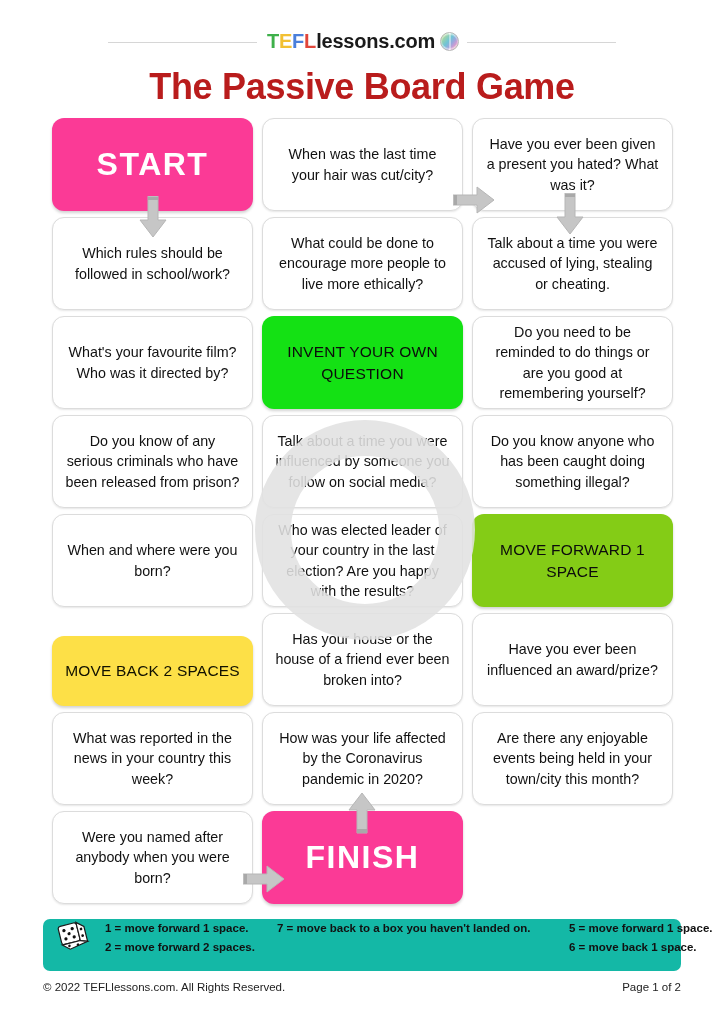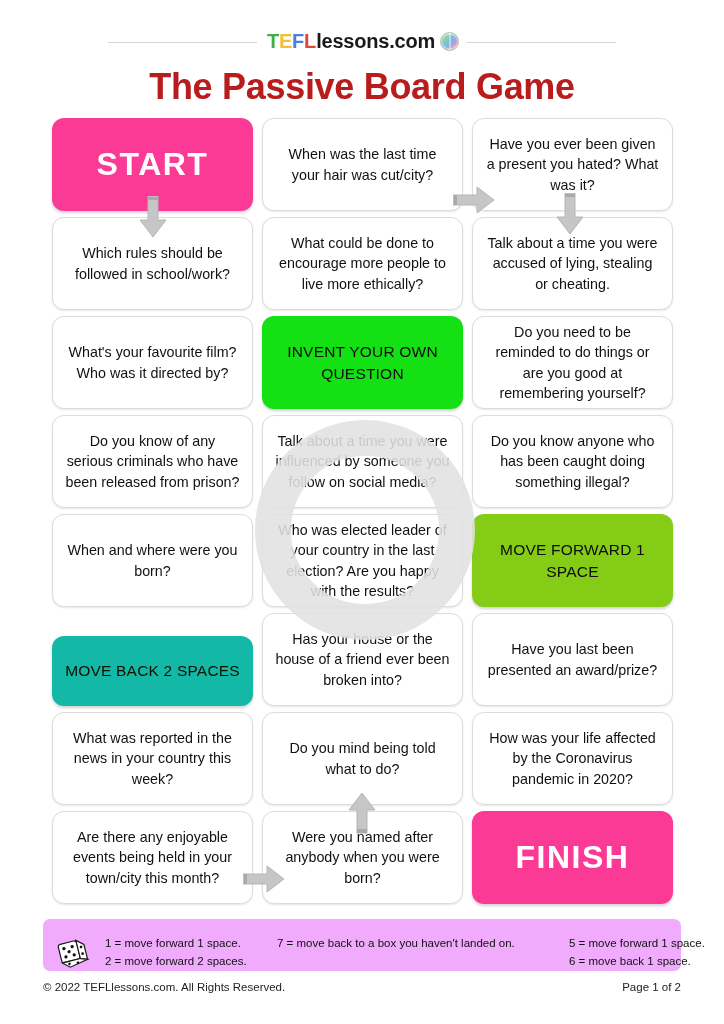--- a/index.html
+++ b/index.html
@@ -113,21 +113,21 @@
   }
   .cell.start, .cell.finish {
     background: #fb3a96;
     color: #ffffff;
     font-size: 32px;
     font-weight: bold;
     letter-spacing: 1.5px;
   }
   .cell.invent { background: #14e114; color: #0c0c0c; }
   .cell.fwd    { background: #84cc16; color: #0c0c0c; }
-  .cell.back   { background: #14b8a6; color: #111100; margin-top: 24px; }
+  .cell.back   { background: #fde047; color: #111100; margin-top: 24px; }
   .cell .txt { display: block; }
 
   
   .arrow { position: absolute; z-index: 4; }
   .arrow svg { display: block; }
 
   
   .watermark {
     position: absolute;
     left: 255px; top: 420px;
@@ -136,25 +136,26 @@
     border: 36px solid rgba(225,225,225,0.88);
     z-index: 5;
     pointer-events: none;
   }
 
   
   .legend {
     position: absolute;
     left: 43px; top: 919px;
     width: 638px; height: 52px;
-    background: #f0abfc;
+    background: #14b8a6;
     border-radius: 7px;
     display: flex;
-    align-items: flex-end;
+    align-items: flex-start;
     padding: 0 14px;
+    font-weight: bold;
   }
   .die {
     width: 34px; height: 34px;
     margin-right: 14px;
     flex: 0 0 auto;
   }
   .legend-cols {
     display: flex;
     flex: 1 1 auto;
     font-size: 11.5px;
@@ -241,27 +242,24 @@
       <div class="cell special fwd">
         <span class="txt">MOVE FORWARD 1 SPACE</span>
       </div>
       <div class="cell special back">
         <span class="txt">MOVE BACK 2 SPACES</span>
       </div>
       <div class="cell">
         <span class="txt">Has your house or the house of a friend ever been broken into?</span>
       </div>
       <div class="cell">
-        <span class="txt">Have you last been presented an award/prize?</span>
+        <span class="txt">Have you ever been influenced an award/prize?</span>
       </div>
       <div class="cell">
         <span class="txt">What was reported in the news in your country this week?</span>
-      </div>
-      <div class="cell">
-        <span class="txt">Do you mind being told what to do?</span>
       </div>
       <div class="cell">
         <span class="txt">How was your life affected by the Coronavirus pandemic in 2020?</span>
       </div>
       <div class="cell">
         <span class="txt">Are there any enjoyable events being held in your town/city this month?</span>
       </div>
       <div class="cell">
         <span class="txt">Were you named after anybody when you were born?</span>
       </div>

